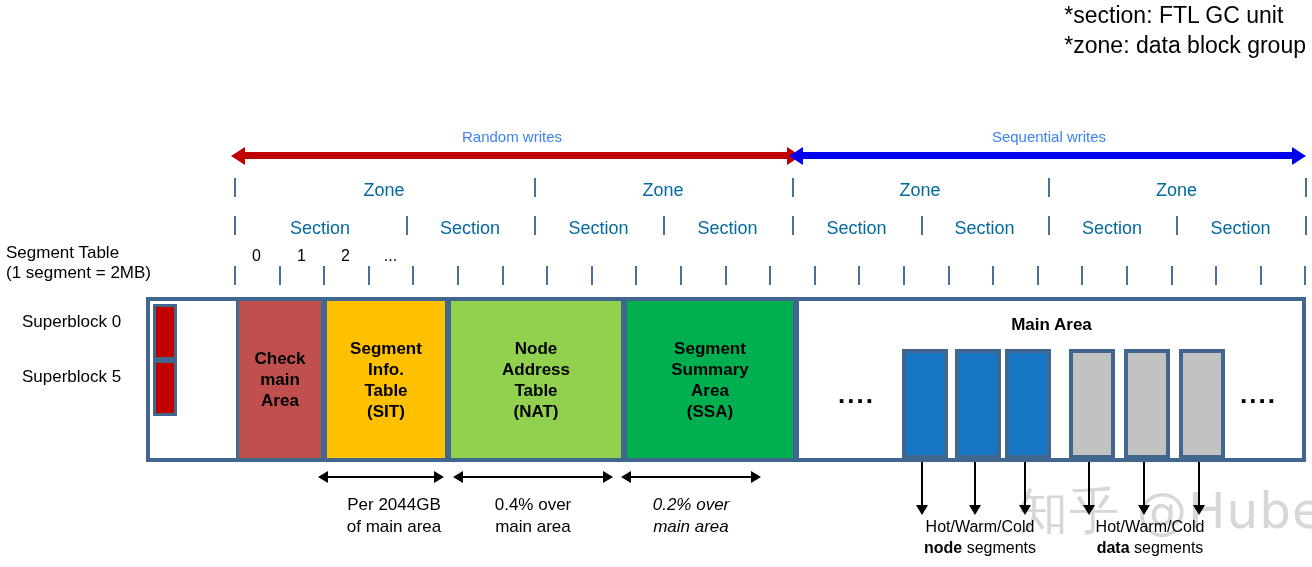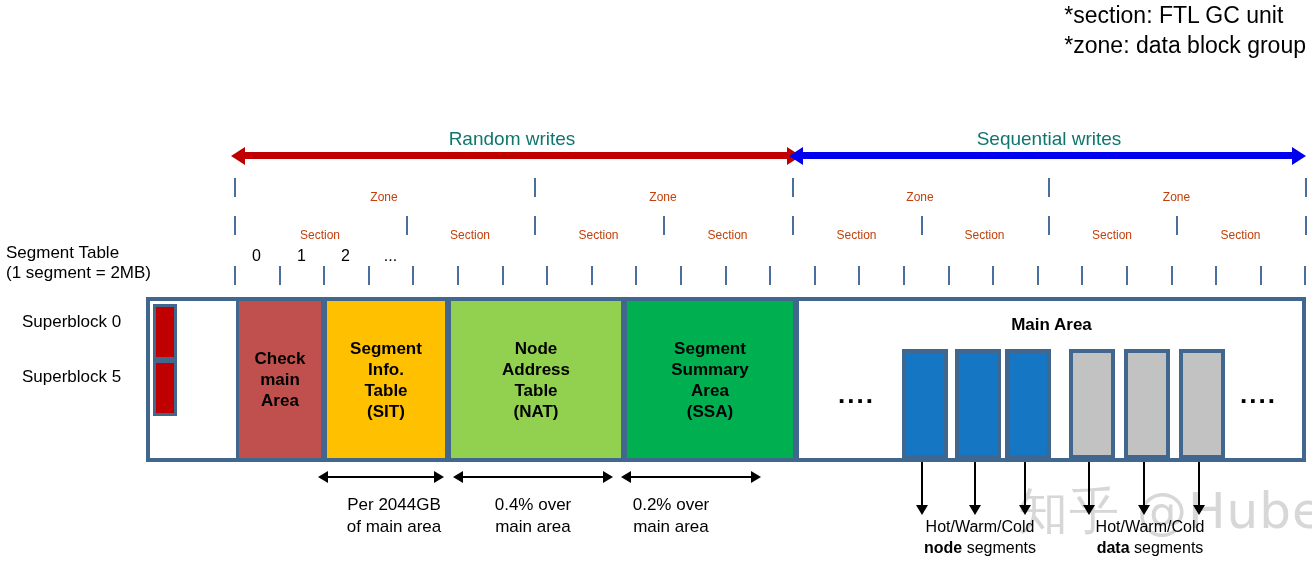--- a/index.html
+++ b/index.html
@@ -8,36 +8,36 @@
     font-family:"Liberation Sans", sans-serif;
     position:relative;overflow:hidden;
     -webkit-font-smoothing:antialiased;
   }
   .abs{position:absolute;}
 
   
   #notes{right:6px;top:0px;text-align:left;font-size:23px;line-height:30px;color:#000;}
 
   
-  .wlabel{font-size:19px;color:#0f766e;text-align:center;}
+  .wlabel{font-size:15px;color:#3b82f6;text-align:center;}
   .arrowline{height:7px;}
   .arrowline.red{background:#c00000;}
   .arrowline.blue{background:#0000ee;}
   .ahead{width:0;height:0;border-top:9px solid transparent;border-bottom:9px solid transparent;}
   .ahead.left-red{border-right:14px solid #c00000;}
   .ahead.right-blue{border-left:14px solid #0000ee;}
   .ahead.left-blue{border-right:14px solid #0000ee;}
   .ahead.right-red{border-left:14px solid #c00000;}
 
   
   .tick{width:2px;background:#4a6f9c;}
   .zonetick{height:19px;}
   .sectick{height:19px;}
   .segtick{height:19px;}
-  .rowlabel{font-size:12px;color:#c2410c;text-align:center;margin-top:10px;}
+  .rowlabel{font-size:18px;color:#0369a1;text-align:center;}
   .segnum{font-size:16px;color:#000;text-align:center;}
 
   
   .sidelabel{font-size:17px;color:#000;}
 
   
   #frame{left:146px;top:297px;width:1160px;height:165px;border:4px solid #41678f;box-sizing:border-box;background:#ffffff;}
   .seg{position:absolute;top:0;height:100%;box-sizing:border-box;border-left:3px solid #41678f;border-right:3px solid #41678f;
        display:flex;align-items:center;justify-content:center;text-align:center;
        font-weight:bold;font-size:17px;line-height:21px;color:#000;}
@@ -232,21 +232,21 @@
   <div class="abs mtext" style="left:450px;top:494px;width:166px;">
     <div>0.4% over</div>
     <div>main area</div>
   </div>
 </div>
 
 <div class="abs">
   <div class="abs mhead l" style="left:621px;top:471px;"></div>
   <div class="abs mline" style="left:631px;top:476px;width:120px;"></div>
   <div class="abs mhead r" style="left:751px;top:471px;"></div>
-  <div class="abs mtext" style="left:588px;top:494px;width:166px;">
+  <div class="abs mtext" style="left:608px;top:494px;width:166px;font-style:italic;">
     <div>0.2% over</div>
     <div>main area</div>
   </div>
 </div>
 
 <div class="abs" id="watermark">知乎 @Huber潘</div>
 
 <div id="callout-arrows">
     <div class="abs cline" style="left:921px;top:462px;height:44px;"></div>
     <div class="abs chead" style="left:916px;top:505px;"></div>

